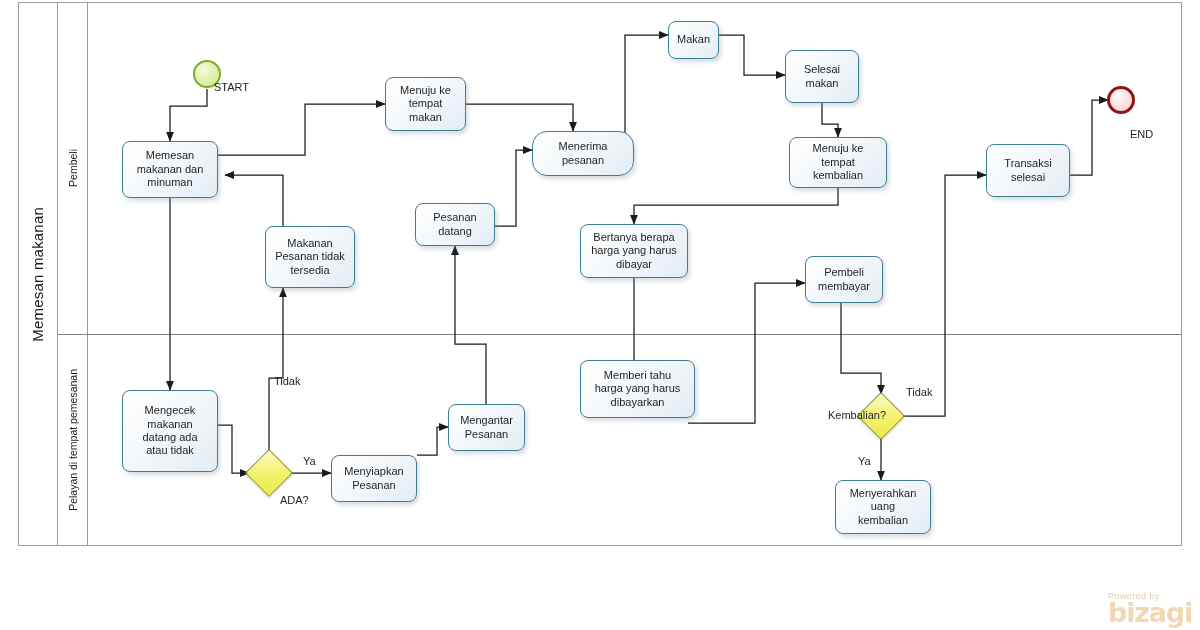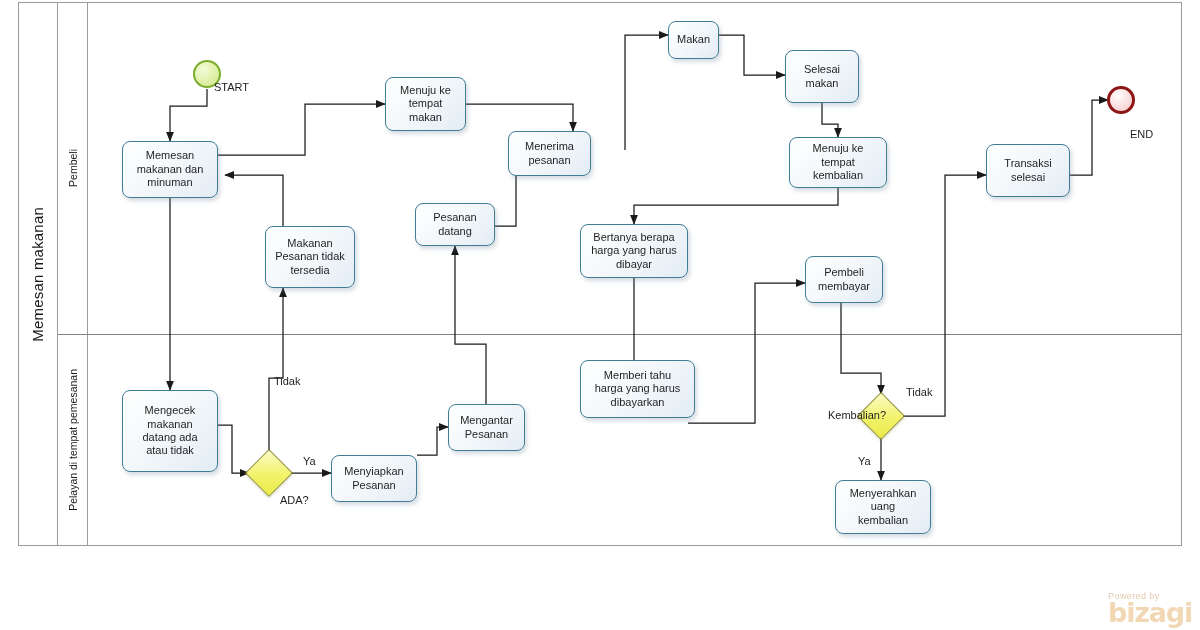--- a/index.html
+++ b/index.html
@@ -254,21 +254,21 @@
   </div>
 
   <div class="task" style="left:385px; top:77px; width:81px; height:54px;">
     <span>
       <span>Menuju ke</span>
       <span>tempat</span>
       <span>makan</span>
     </span>
   </div>
 
-  <div class="task" style="left:508px; top:131px; width:83px; height:45px;">
+  <div class="task" style="left:532px; top:131px; width:102px; height:45px;border-radius:15px;">
     <span>
       <span>Menerima</span>
       <span>pesanan</span>
     </span>
   </div>
 
   <div class="task" style="left:668px; top:21px; width:51px; height:29px;">
     <span>
       <span>Makan</span>
     </span>

